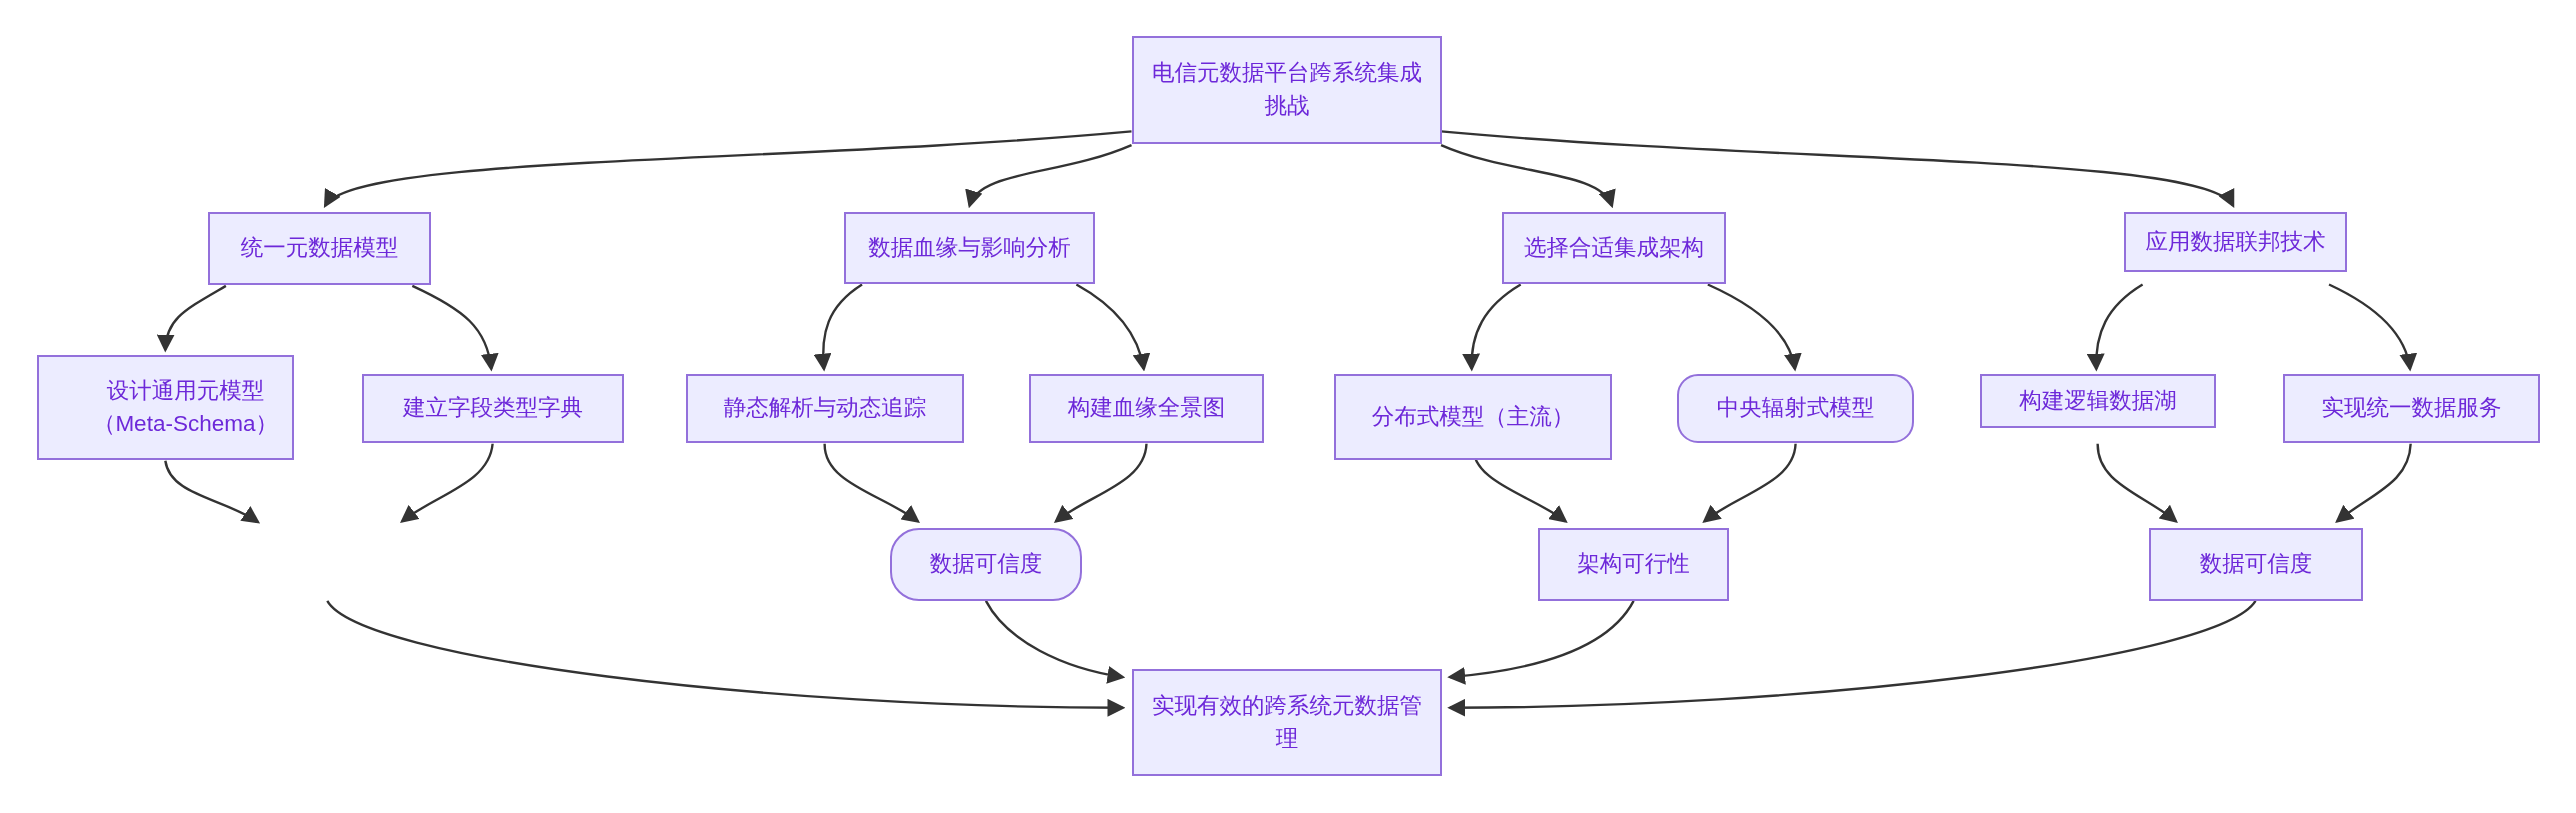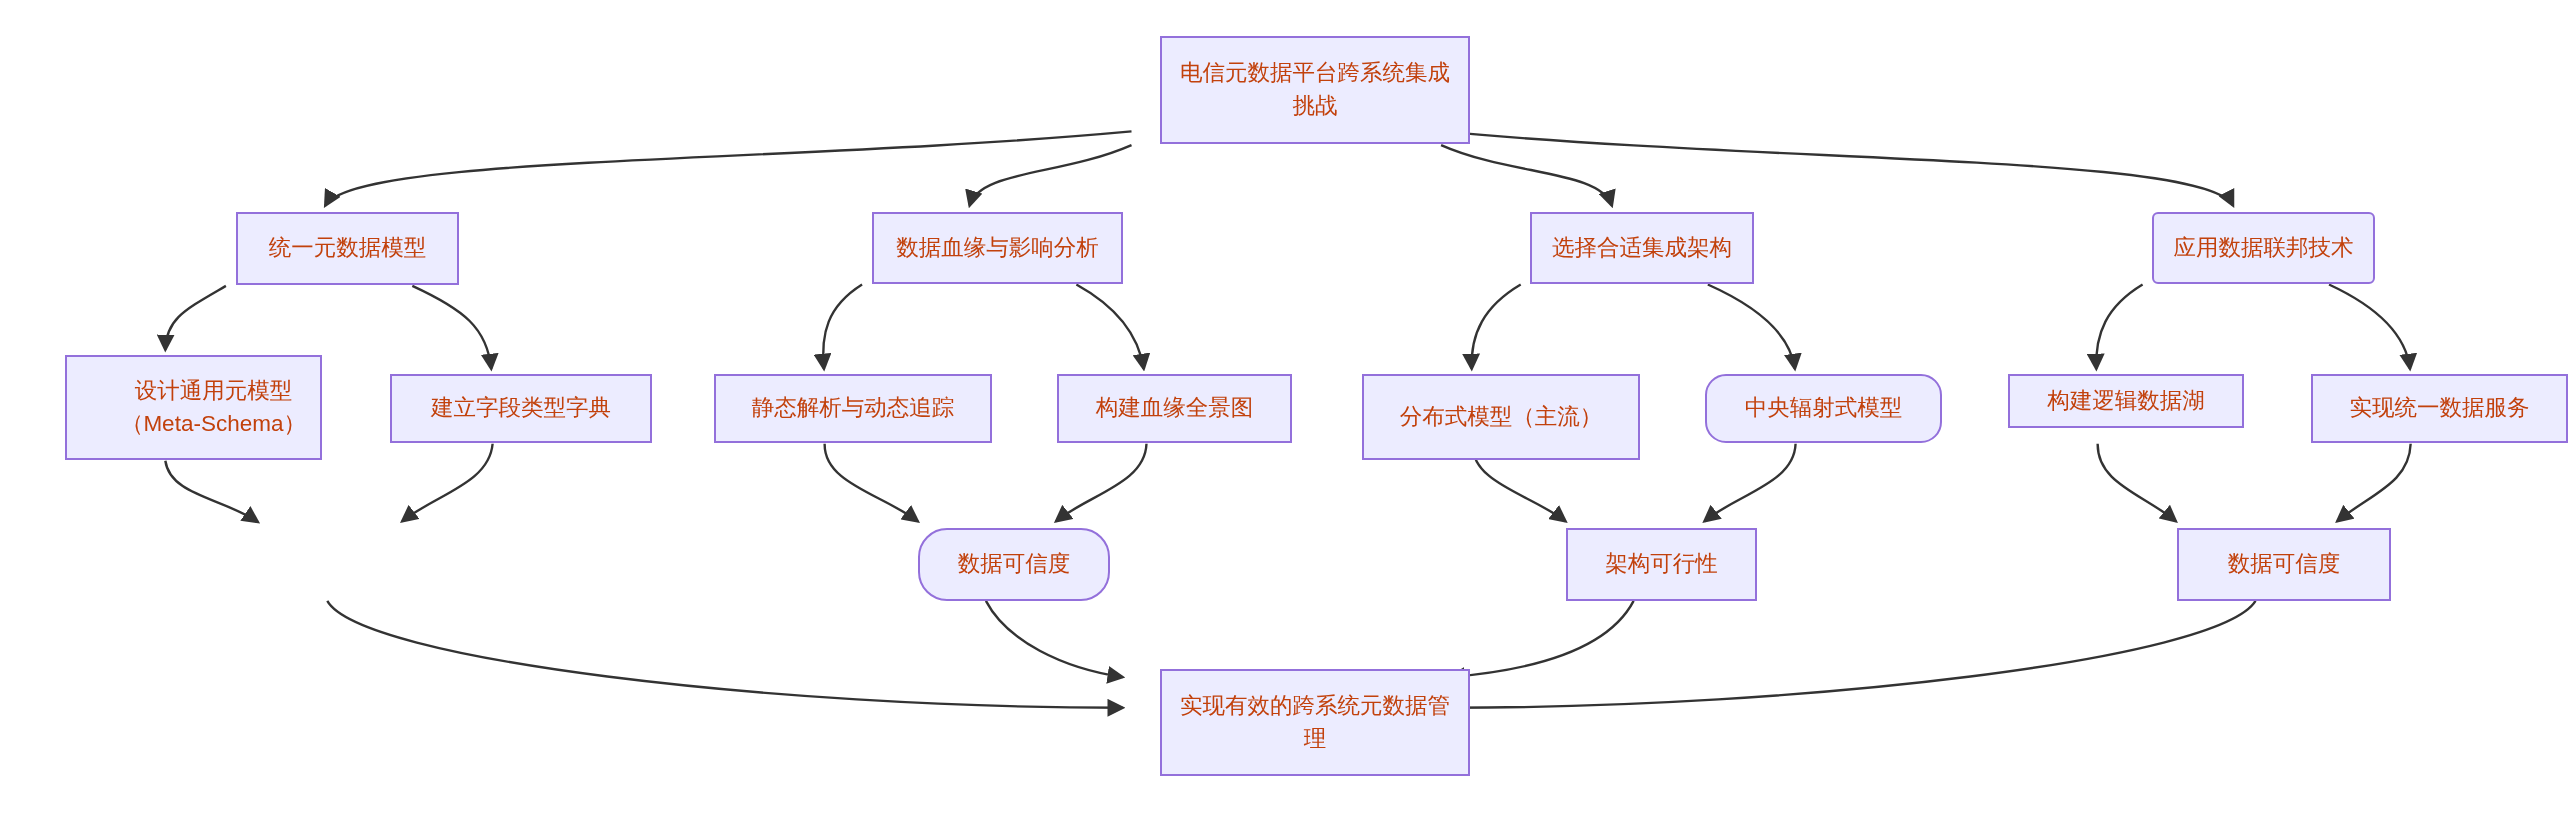--- a/index.html
+++ b/index.html
@@ -9,37 +9,36 @@
     background:#ffffff;
     font-family:"Liberation Sans","DejaVu Sans",sans-serif;
     overflow:hidden;
   }
   #edge-layer{position:absolute;left:0;top:0;width:2576px;height:814px;}
   .node{
     position:absolute;
     box-sizing:border-box;
     background:#ECECFF;
     border:2px solid #9370DB;
-    color:#c2410c;
+    color:#6d28d9;
     font-size:22.5px;
     line-height:1.45;
     display:flex;
     align-items:center;
     justify-content:center;
     text-align:center;
     padding:4.1px 8.2px;
     word-break:break-word;
-    margin-left:28px;
   }
   
   .n-root   {left:1132px;top:36px;  width:310px;height:108px;}
   .n-t1     {left:208px; top:212px; width:223px;height:73px;}
   .n-t2     {left:844px;top:212px; width:251px;height:72px;}
   .n-t3     {left:1502px;top:212px; width:224px;height:72px;}
-  .n-t4     {left:2124px;top:212px; width:223px;height:72px;border-radius:6px;}
+  .n-t4     {left:2124px;top:212px; width:223px;height:60px;}
   .n-c1a    {left:37px;  top:355px; width:257px;height:105px;padding-left:48px;}
   .n-c1b    {left:362px; top:374px; width:262px;height:69px;}
   .n-c2a    {left:686px;top:374px; width:278px;height:69px;}
   .n-c2b    {left:1029px;top:374px; width:235px;height:69px;}
   .n-c3a    {left:1334px;top:374px; width:278px;height:86px;}
   .n-c3b    {left:1677px;top:374px; width:237px;height:69px;border-radius:21px;}
   .n-c4a    {left:1980px;top:374px; width:236px;height:54px;}
   .n-c4b    {left:2283px;top:374px; width:257px;height:69px;}
   .n-o1     {left:233px; top:528px; width:190px;height:73px;}
   .n-o2     {left:890px;top:528px; width:192px;height:73px;border-radius:29px;}

